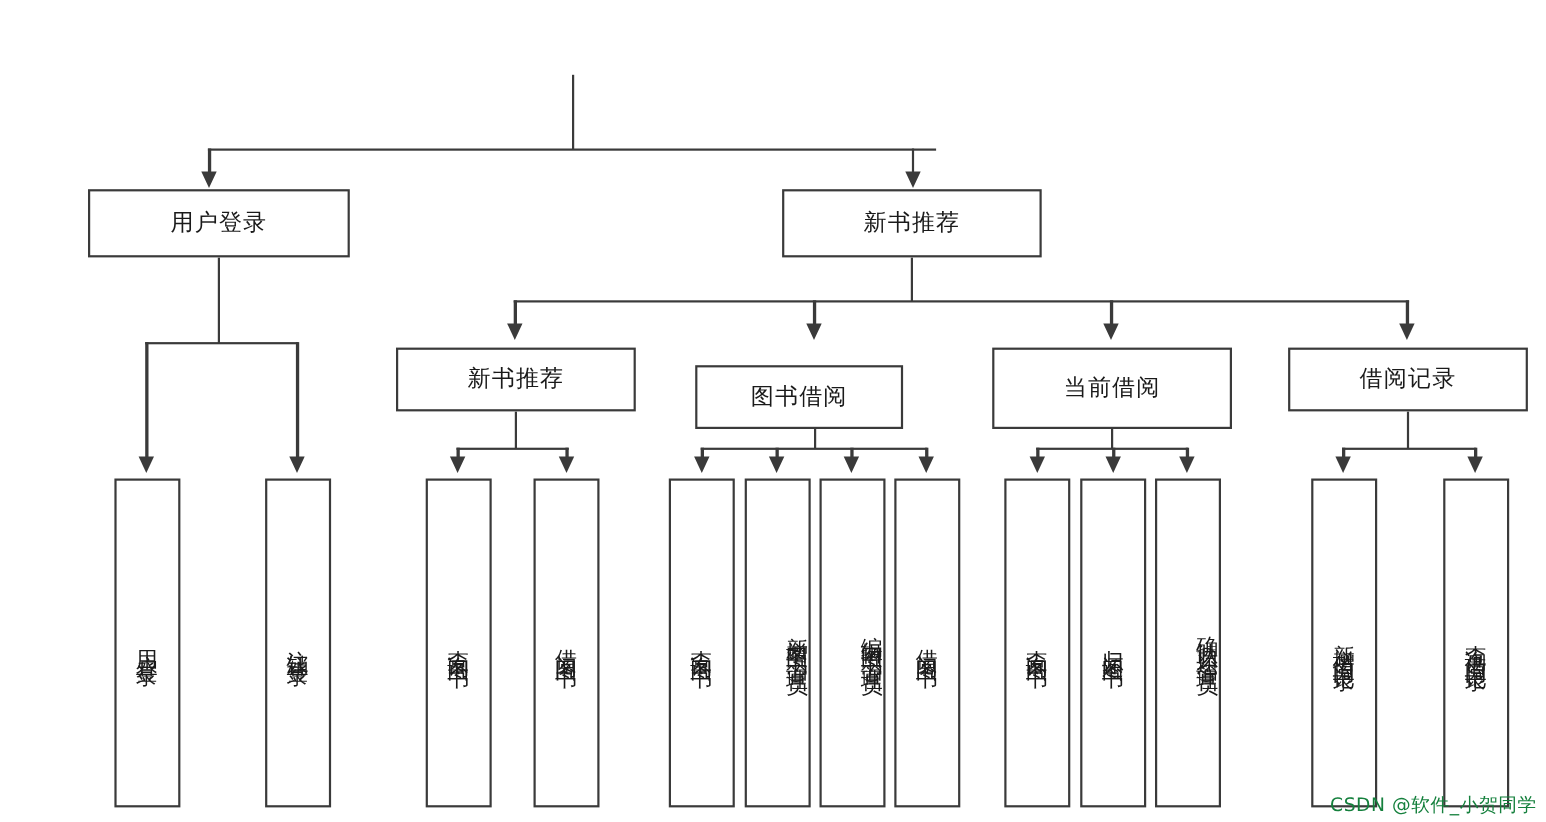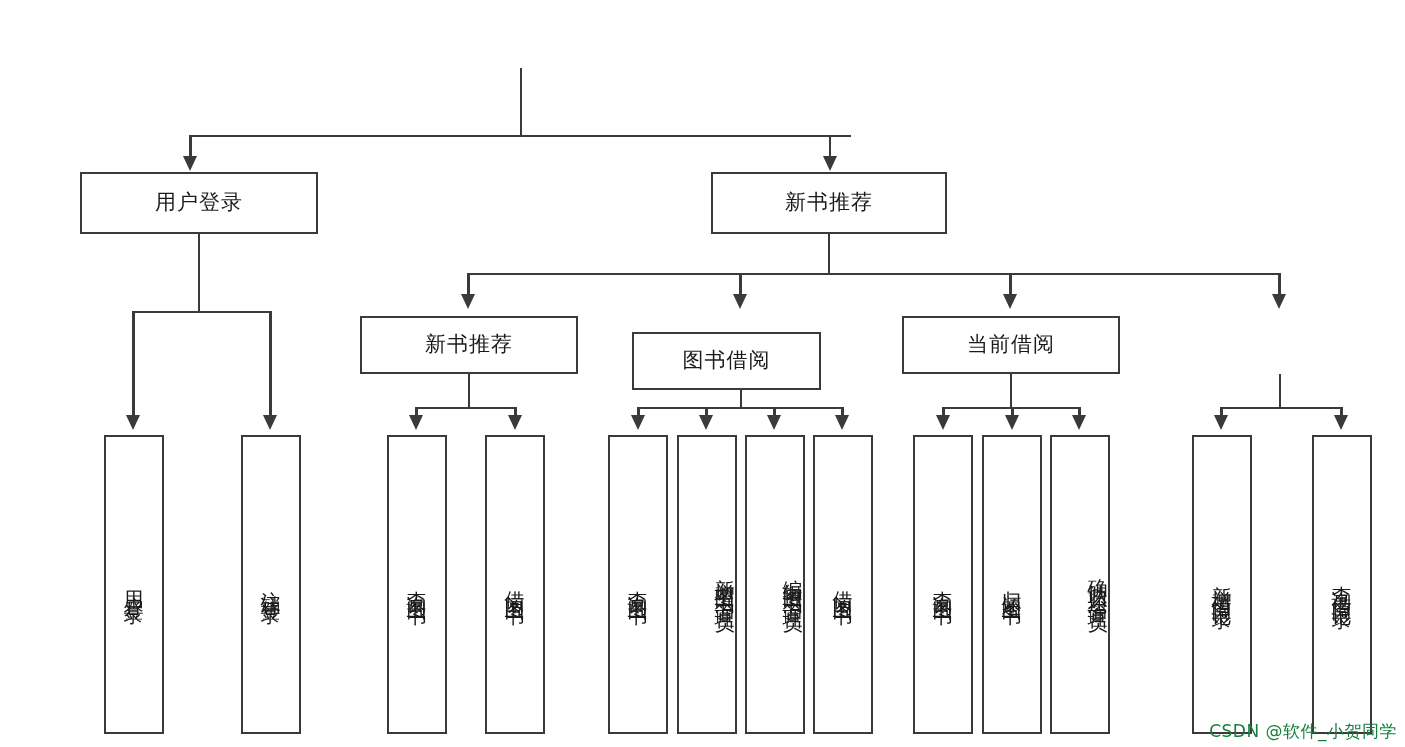--- a/index.html
+++ b/index.html
@@ -150,24 +150,27 @@
   </div>
 
   <div class="node horiz" style="left:360px; top:316px; width:218px; height:58px;">
     <span class="node-label">新书推荐</span>
   </div>
 
   <div class="node horiz" style="left:632px; top:332px; width:189px; height:58px;">
     <span class="node-label">图书借阅</span>
   </div>
 
-  <div class="node horiz" style="left:902px; top:316px; width:218px; height:58px;">
+  <div class="node horiz" style="left:902px; top:316px; width:218px; height:74px;">
     <span class="node-label">当前借阅</span>
   </div>
 
+  <div class="node horiz" style="left:1171px; top:316px; width:218px; height:58px;">
+    <span class="node-label">借阅记录</span>
+  </div>
 
   <div class="node vert" style="left:104px; top:435px; width:60px; height:299px; align-items:center;">
     <span class="node-label">用户登录</span>
   </div>
 
   <div class="node vert" style="left:241px; top:435px; width:60px; height:299px; align-items:center;">
     <span class="node-label">注销登录</span>
   </div>
 
   <div class="node vert" style="left:387px; top:435px; width:60px; height:299px; align-items:center;">

